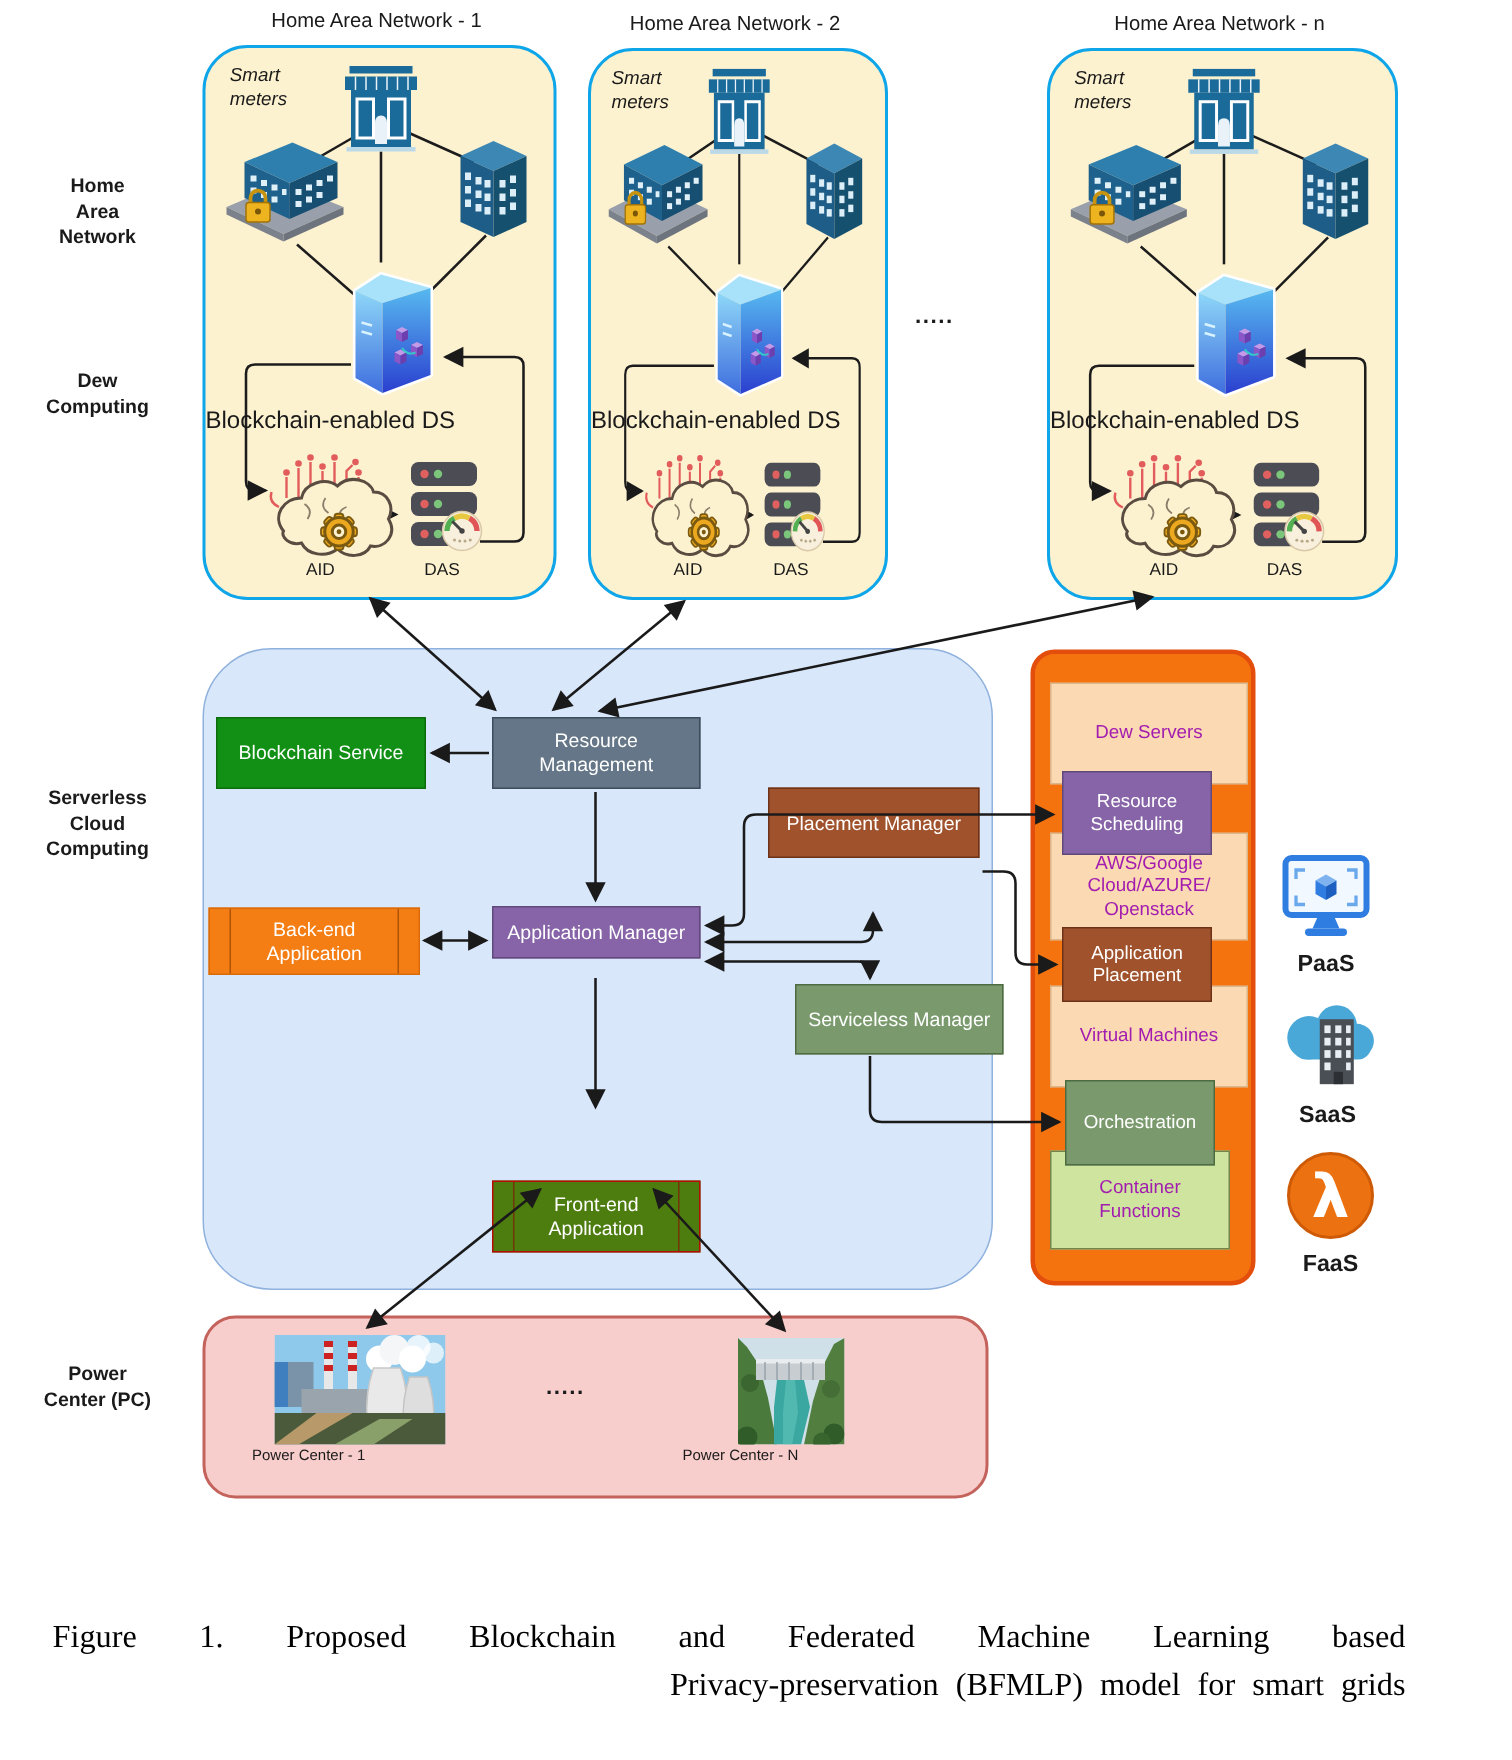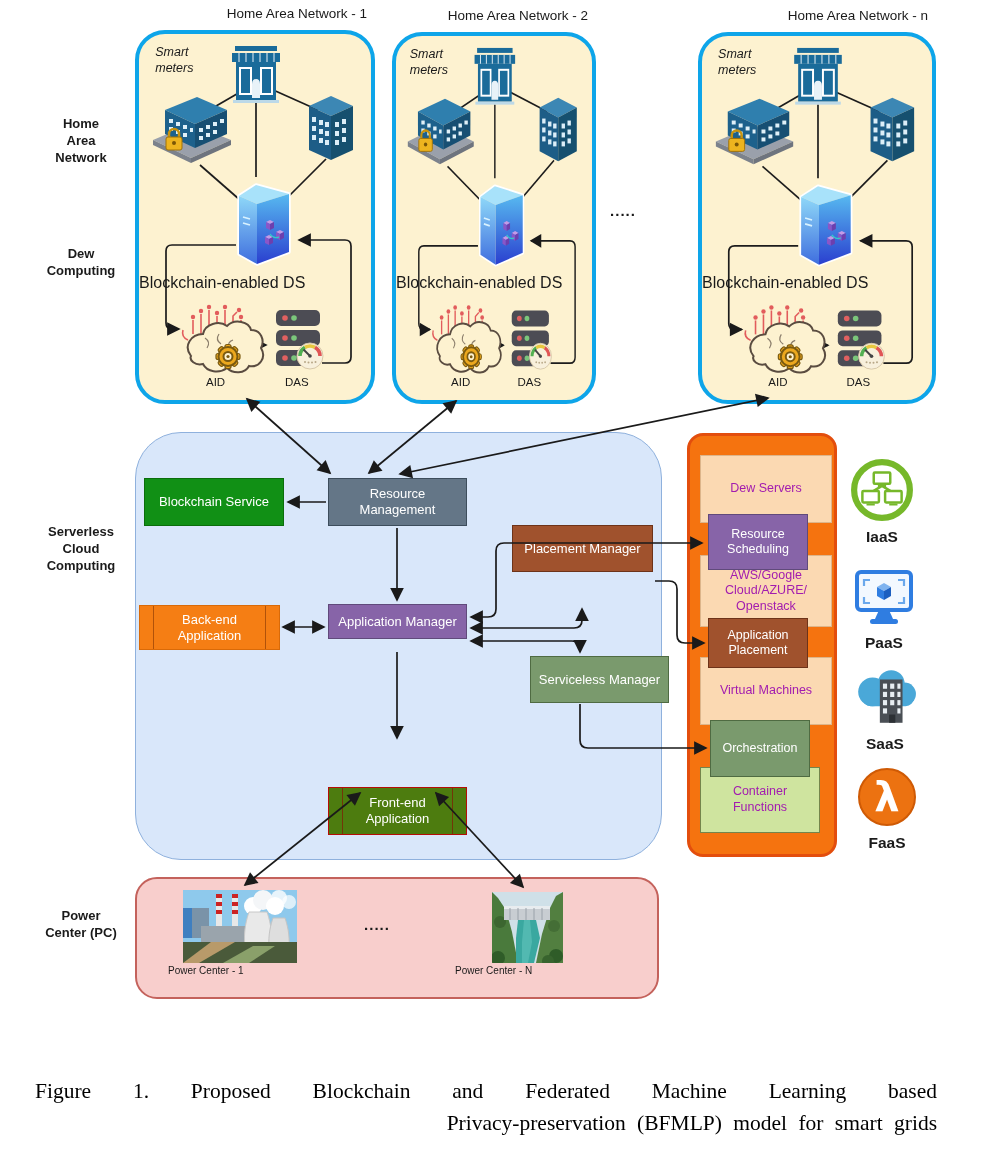--- a/index.html
+++ b/index.html
@@ -3,25 +3,25 @@
 <meta charset="utf-8">
 <style>
   html,body{margin:0;padding:0;background:#ffffff;}
   #stage{position:relative;width:1008px;height:1173px;background:#ffffff;
          font-family:"Liberation Sans",sans-serif;color:#1a1a1a;overflow:hidden;}
   .abs{position:absolute;}
   .preline{white-space:pre-line;}
   .ctr{text-align:center;}
 
   
-  .side-label{font-weight:bold;font-size:13px;line-height:1.3;text-align:center;width:118px;left:22px;}
+  .side-label{font-weight:bold;font-size:13px;line-height:1.3;text-align:center;width:118px;left:6px;}
 
   
-  .han-box{background:#fdf2d0;border:4px solid #0ea5e9;border-radius:30px;}
-  .han-title{font-size:13.5px;text-align:right;}
+  .han-box{background:#fdf2d0;border:2px solid #0ea5e9;border-radius:30px;}
+  .han-title{font-size:13.5px;text-align:center;}
   .han-art{position:absolute;left:0;top:0;width:100%;height:100%;}
   .smart-meters{font-style:italic;font-size:12.5px;line-height:1.25;position:absolute;left:7%;top:3%;}
   .ds-label{position:absolute;left:0;top:65.5%;width:100%;text-align:left;font-size:16px;}
   .aid-label{position:absolute;left:19%;top:93.5%;width:28%;text-align:center;font-size:11.5px;}
   .das-label{position:absolute;left:54%;top:93.5%;width:28%;text-align:center;font-size:11.5px;}
 
   .dots{font-weight:bold;font-size:15px;letter-spacing:1px;}
 
   
   .cloud-box{background:#d9e7fa;border:1.5px solid #8fb1dd;border-radius:46px;}
@@ -680,35 +680,20 @@
 Scheduling</span>
     </div>
   <div class="abs node n-sienna overlaynode" style="left:708px;top:618px;width:100px;height:50px">
       <span class="preline">Application
 Placement</span>
     </div>
   <div class="abs node n-sage overlaynode" style="left:710px;top:720px;width:100px;height:57px">
       <span>Orchestration</span>
     </div>
 
-  <div class="abs svc" style="left:846px;top:458px;width:72px">
-    <svg width="64" height="64" viewBox="0 0 62 62">
-      <circle cx="31" cy="31" r="27" fill="#ffffff" stroke="#76b82a" stroke-width="6"></circle>
-      <g stroke="#76b82a" stroke-width="2.4" fill="#ffffff">
-        <path d="M31,27 L21,33 M31,27 L41,33" fill="none"></path>
-        <rect x="23" y="14" width="16" height="11" rx="1"></rect>
-        <rect x="12" y="32" width="16" height="11" rx="1"></rect>
-        <rect x="34" y="32" width="16" height="11" rx="1"></rect>
-      </g>
-      <g stroke="#76b82a" stroke-width="2" fill="none">
-        <path d="M27,27 h8 M16,45 h8 M38,45 h8"></path>
-      </g>
-    </svg>
-    <div class="svc-label">IaaS</div>
-  </div>
   <div class="abs svc" style="left:848px;top:568px;width:72px">
     <svg width="64" height="60" viewBox="0 0 62 60">
       <rect x="4" y="4" width="54" height="38" rx="4" fill="#f2f8ff" stroke="#2f7de1" stroke-width="4"></rect>
       <g stroke="#6aa8ec" stroke-width="2.2" fill="none">
         <path d="M17,12 h-6 v6 M17,35 h-6 v-6 M45,12 h6 v6 M45,35 h6 v-6"></path>
       </g>
       <polygon points="31,15 38,19 31,23 24,19" fill="#7fb3ef"></polygon>
       <polygon points="24,19 31,23 31,32 24,28" fill="#2f7de1"></polygon>
       <polygon points="38,19 31,23 31,32 38,28" fill="#1c5fc0"></polygon>
       <polygon points="26,42 36,42 40,51 22,51" fill="#2f7de1"></polygon>

